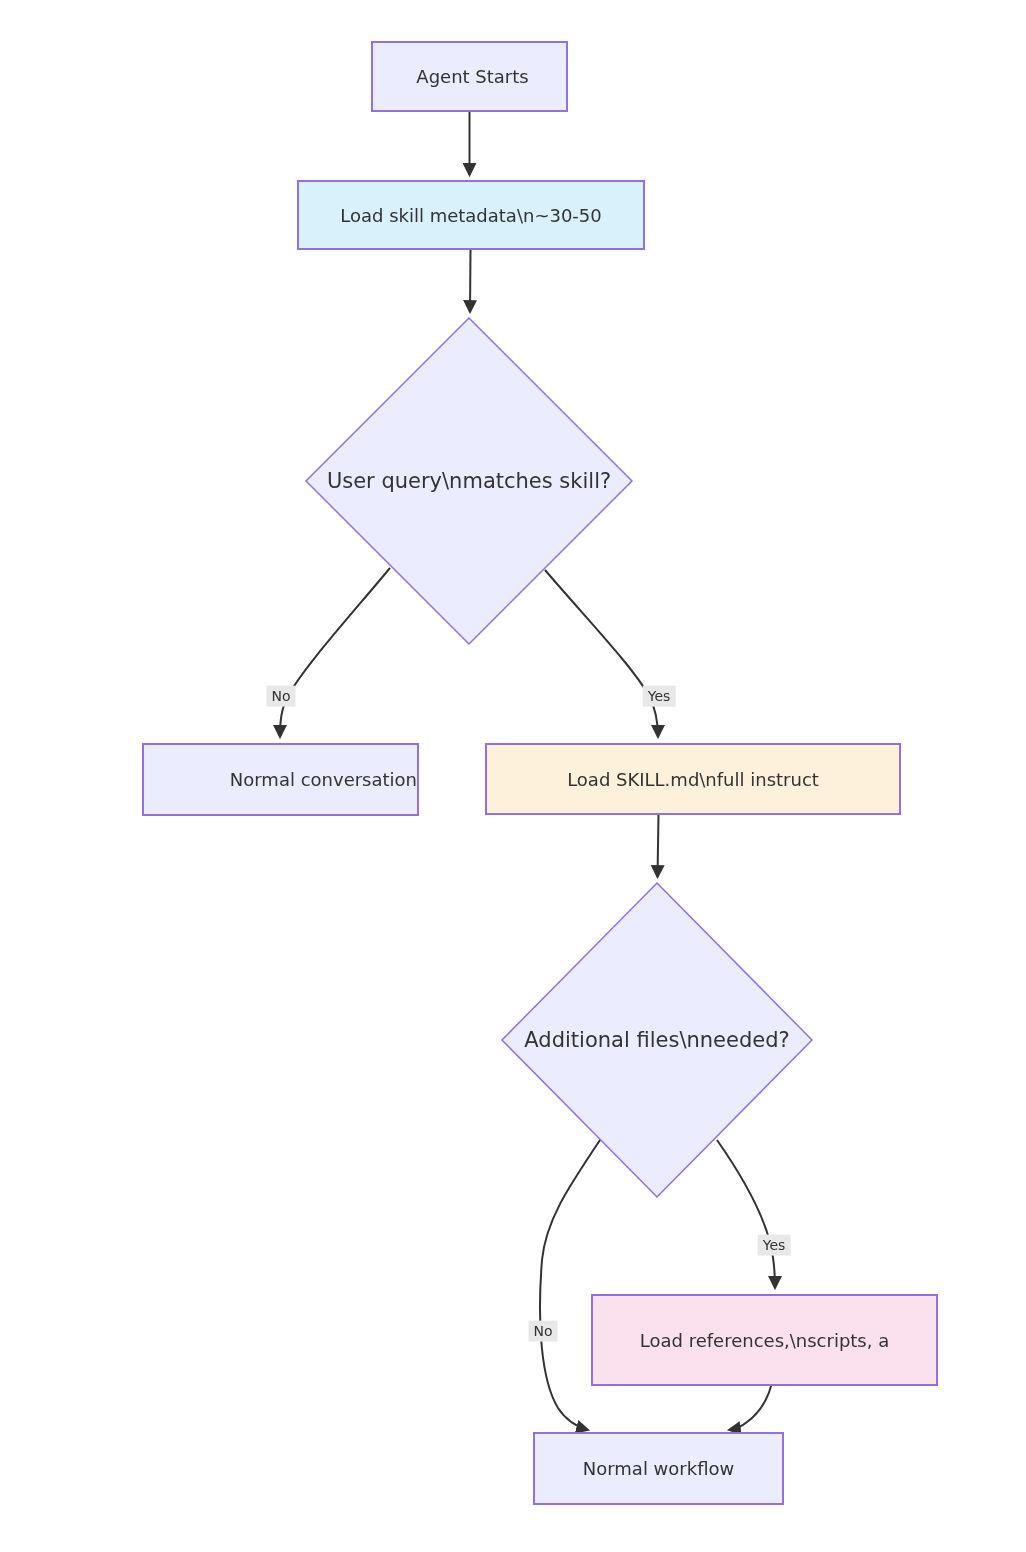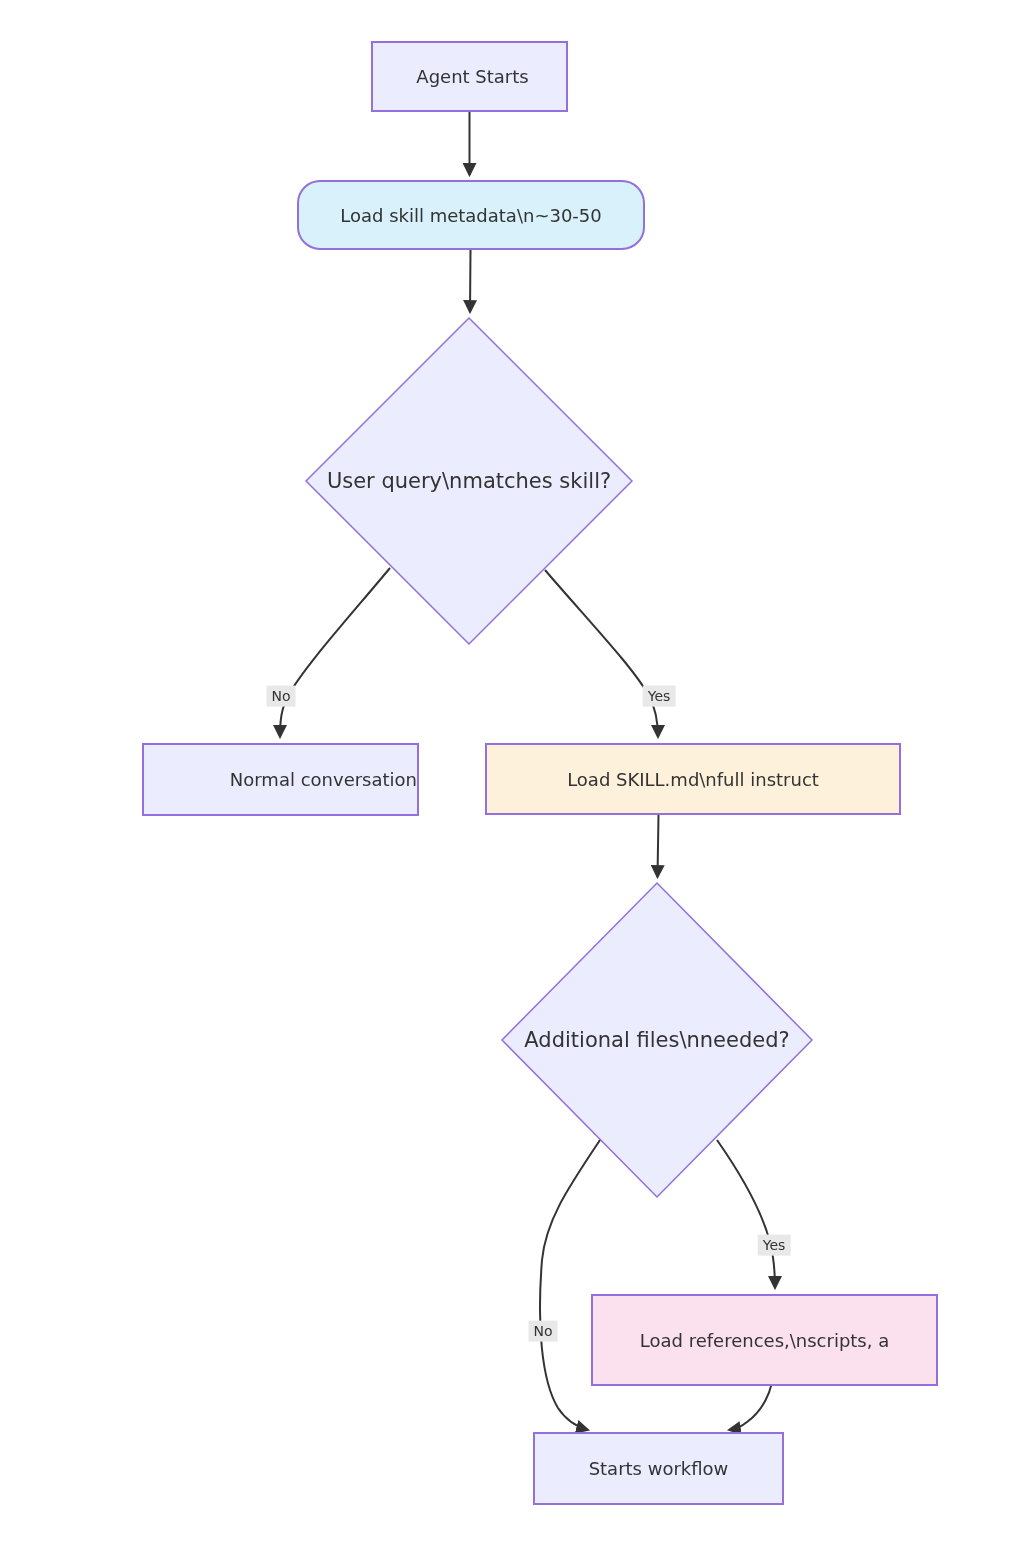--- a/index.html
+++ b/index.html
@@ -95,38 +95,38 @@
     <path class="edge" d="M658.5,815 L657.5,877"></path>
     <path class="edge" d="M600,1140 C568,1188 546,1220 542,1260 C537,1322 541,1380 558,1408 C566,1420 577,1427 588,1430"></path>
     <path class="edge" d="M717,1140 C745,1180 762,1212 770,1242 C774,1258 775,1272 775,1288"></path>
     <path class="edge" d="M774,1367 C773,1392 762,1411 747,1422 C741,1427 735,1429 729,1430"></path>
   </svg>
 
   <div class="node" style="left:371px; top:41px; width:197px; height:71px;padding-left:6px;">
     <span>Agent Starts</span>
   </div>
 
-  <div class="node node--cyan" style="left:297px; top:180px; width:348px; height:70px;border-radius:23px;">
+  <div class="node node--cyan" style="left:297px; top:180px; width:348px; height:70px;">
     <span>Load skill metadata\n~30-50</span>
   </div>
 
   <div class="node" style="left:142px; top:743px; width:277px; height:73px;justify-content:flex-end;">
     <span>Normal conversation</span>
   </div>
 
   <div class="node node--cream" style="left:485px; top:743px; width:416px; height:72px;">
     <span>Load SKILL.md\nfull instruct</span>
   </div>
 
   <div class="node node--pink" style="left:591px; top:1294px; width:347px; height:92px;">
     <span>Load references,\nscripts, a</span>
   </div>
 
   <div class="node" style="left:533px; top:1432px; width:251px; height:73px;">
-    <span>Starts workflow</span>
+    <span>Normal workflow</span>
   </div>
 
   <div class="diamond-label" style="left:469px; top:481px;">User query\nmatches skill?</div>
 
   <div class="diamond-label" style="left:657px; top:1040px;">Additional files\nneeded?</div>
 
   <div class="edge-label" style="left:281px; top:696px;">No</div>
 
   <div class="edge-label" style="left:659px; top:696px;">Yes</div>
 

